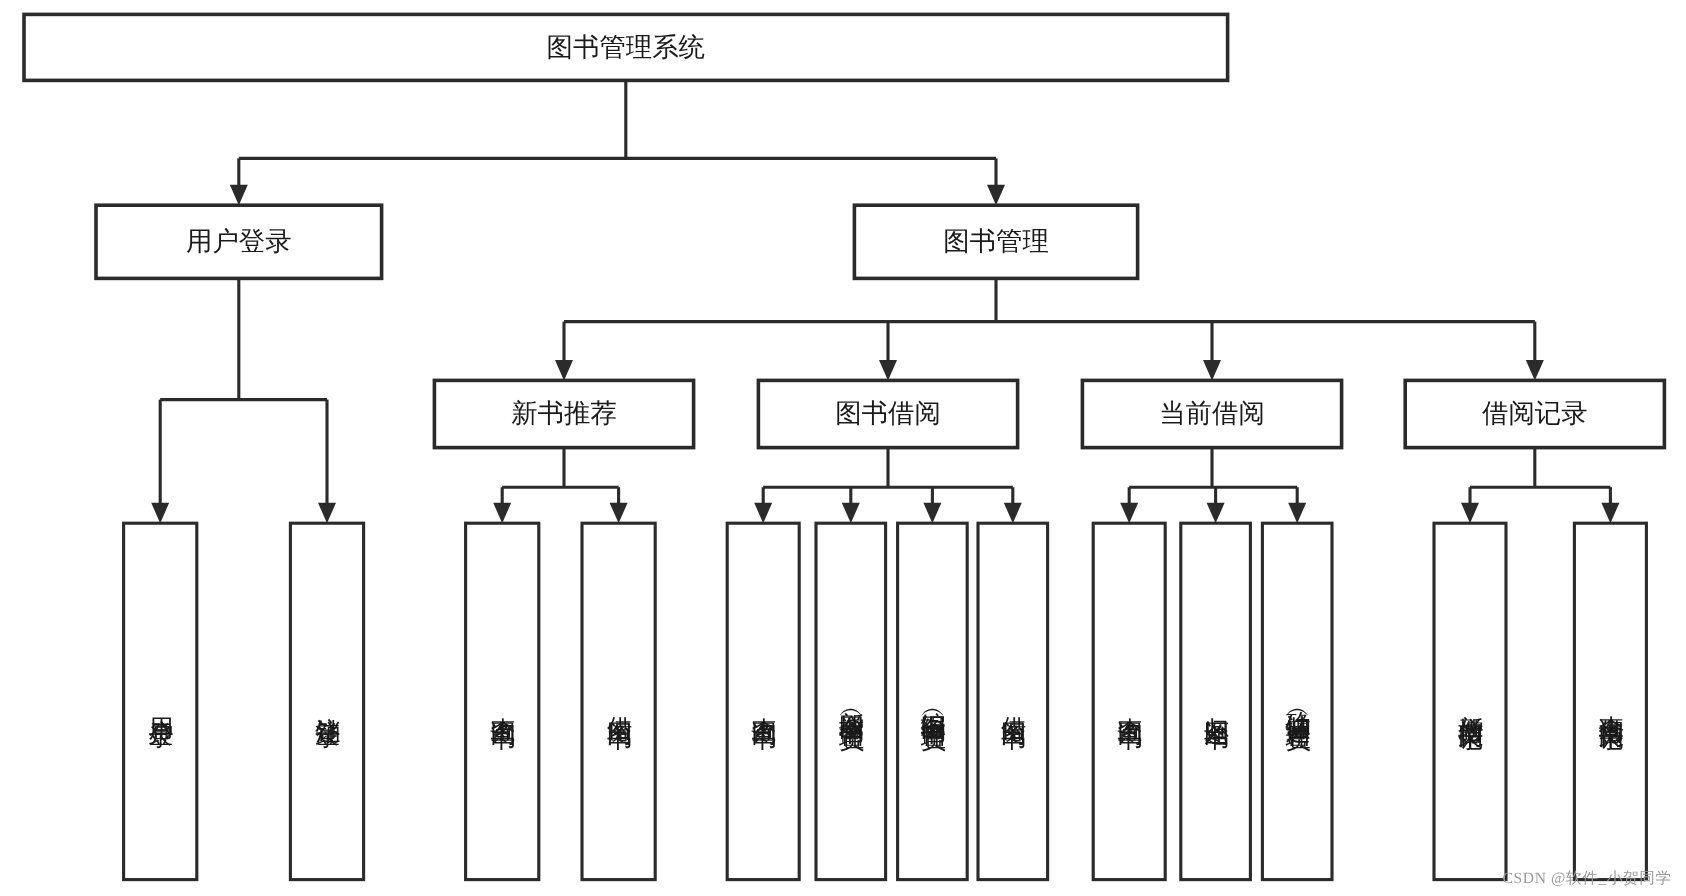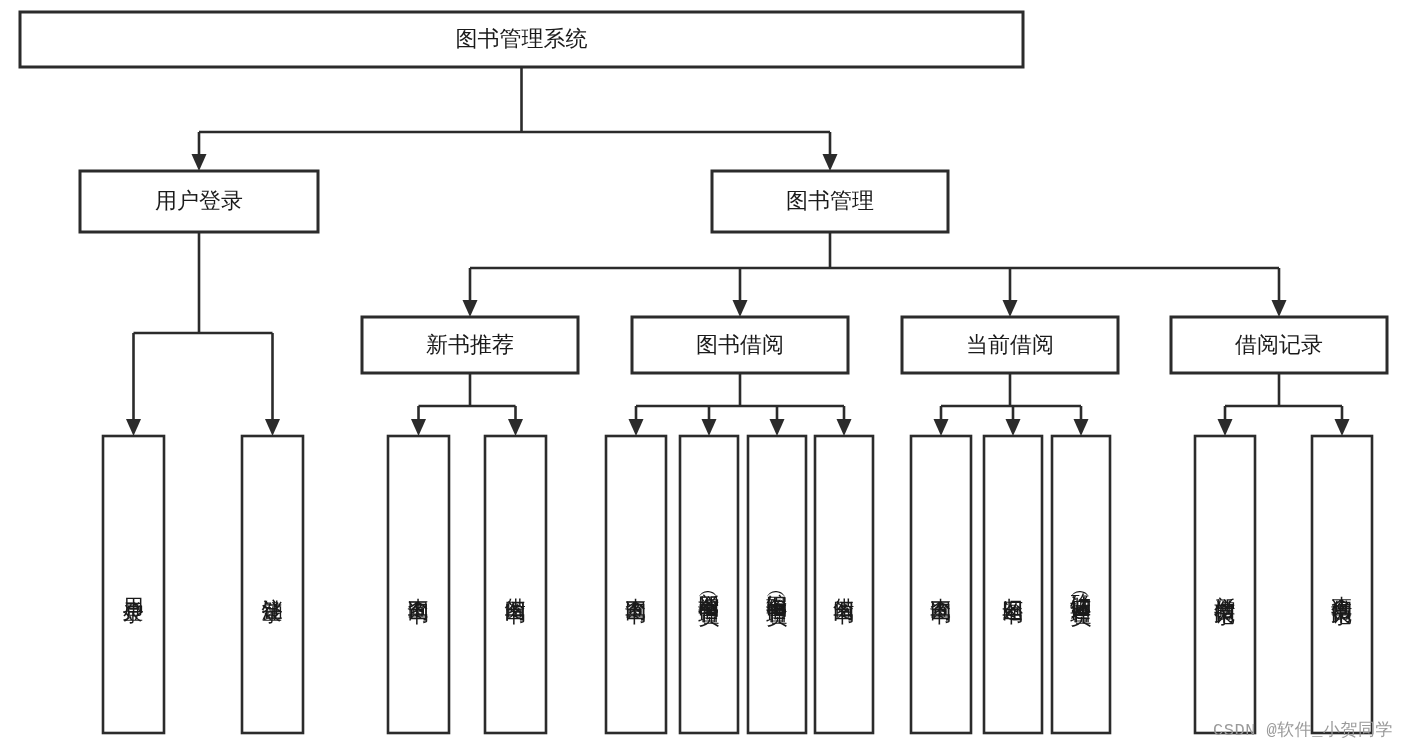--- a/index.html
+++ b/index.html
@@ -69,22 +69,22 @@
     font-size: 21px;
     line-height: 1.12;
     letter-spacing: 2px;
     color: #1a1a1a;
     white-space: nowrap;
   }
   .watermark {
     position: absolute;
     right: 12px;
     bottom: 6px;
-    font-family: Liberation Mono, monospace;
-    font-size: 17px;
+    font-family: Liberation Serif, serif;
+    font-size: 13px;
     color: #9a9a9a;
     letter-spacing: 0.5px;
     user-select: none;
   }
 </style>
 </head>
 <body>
 
 <div id="diagram-root">
   <svg class="diagram-canvas" id="diagram-svg" viewBox="0 0 1405 747">

